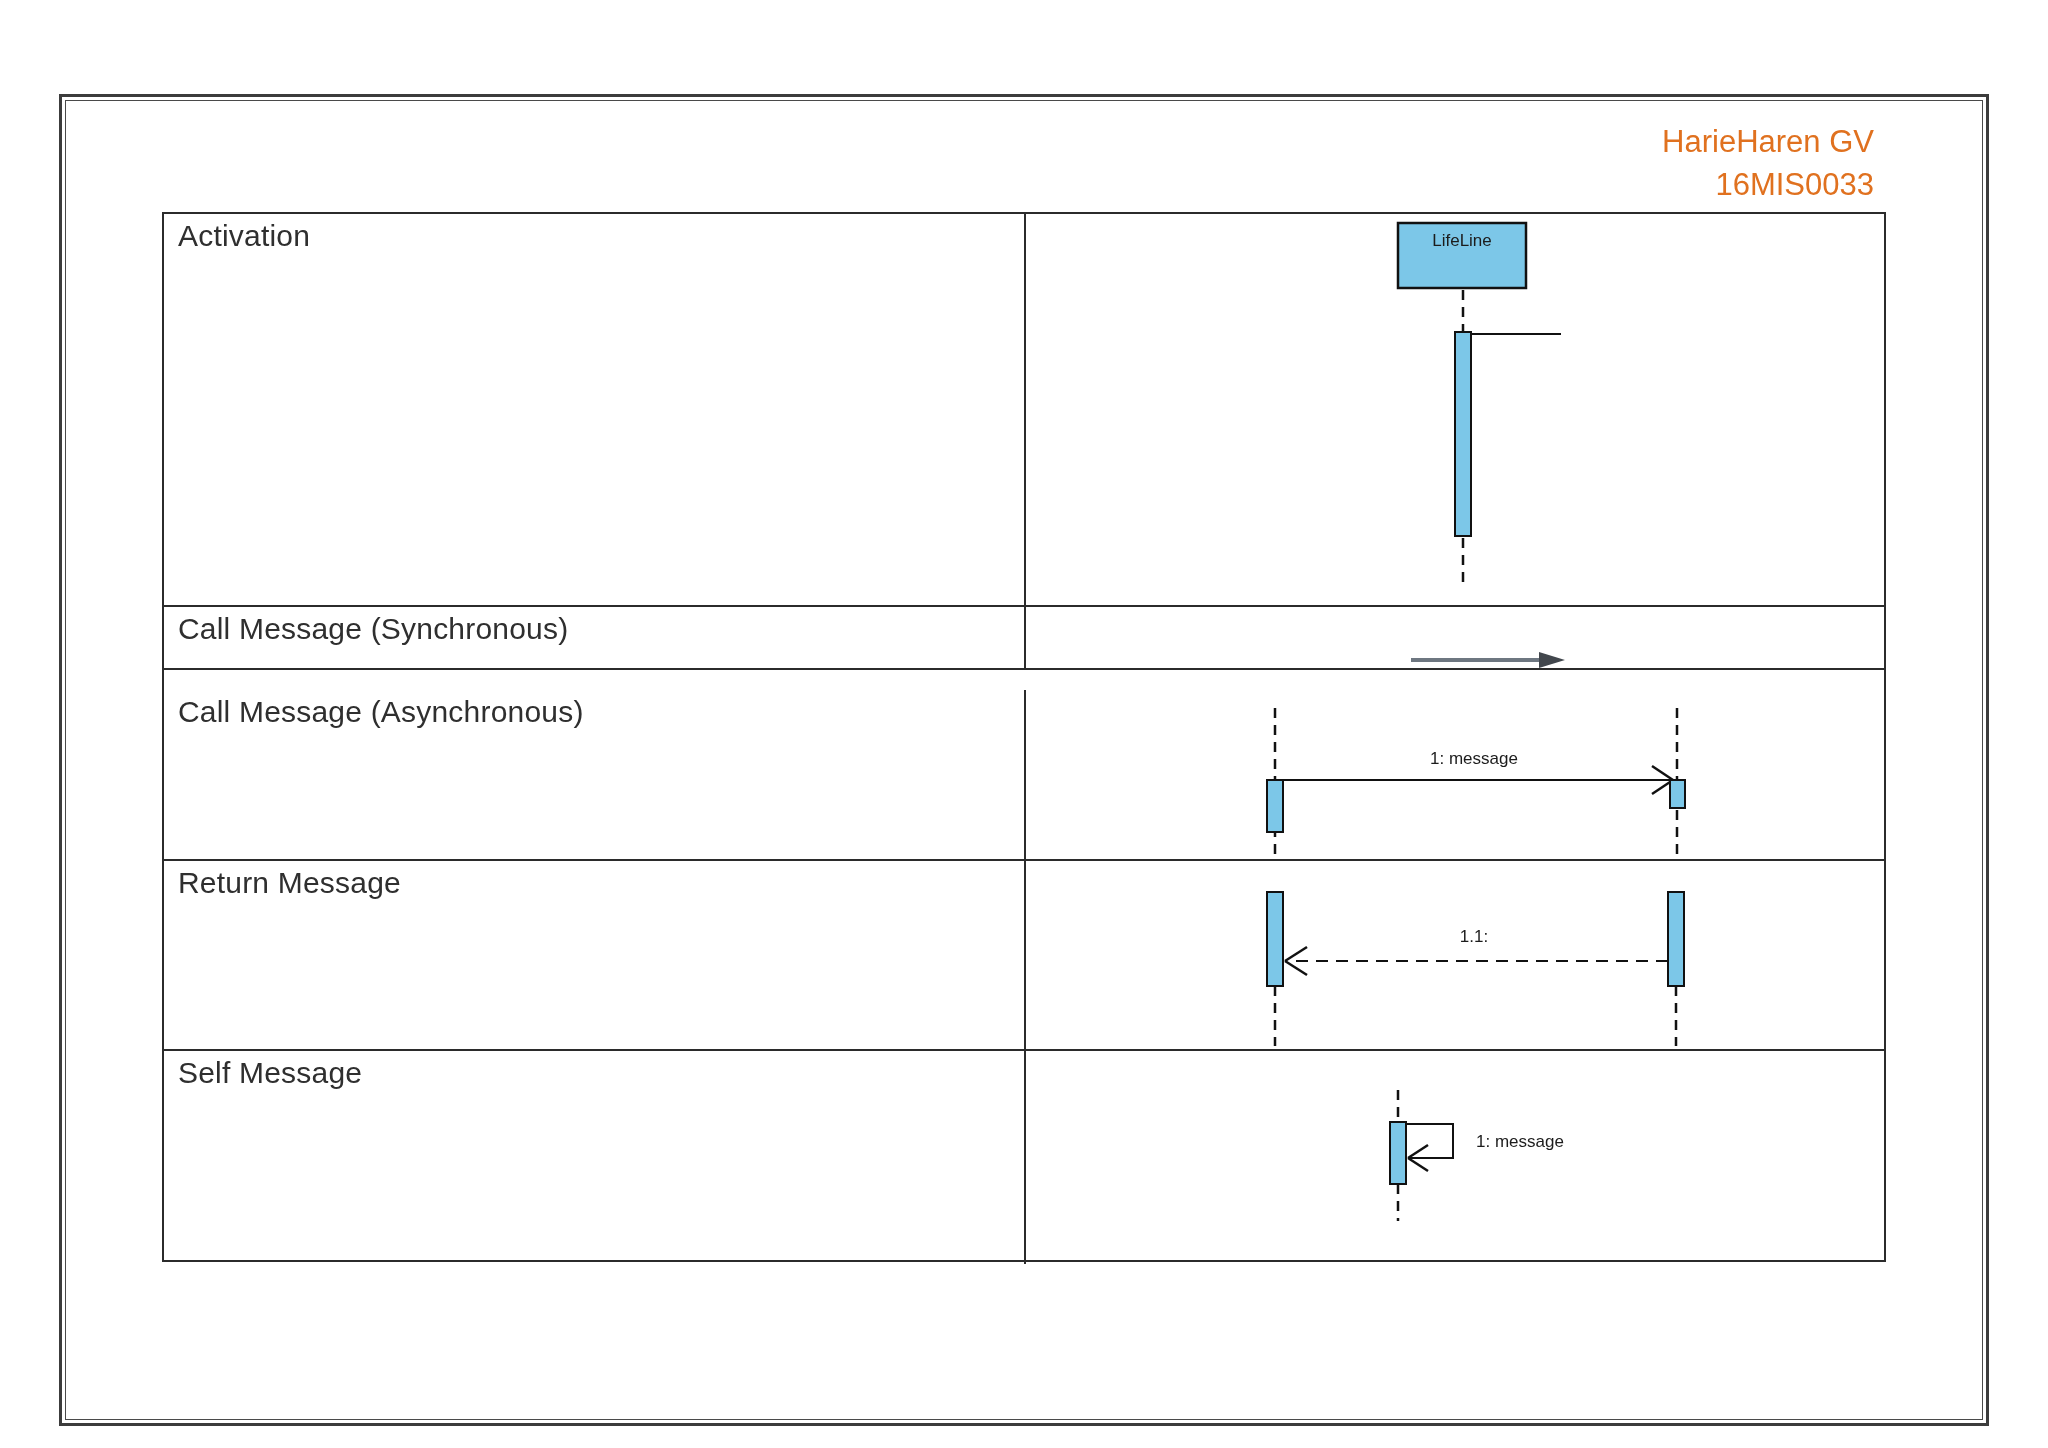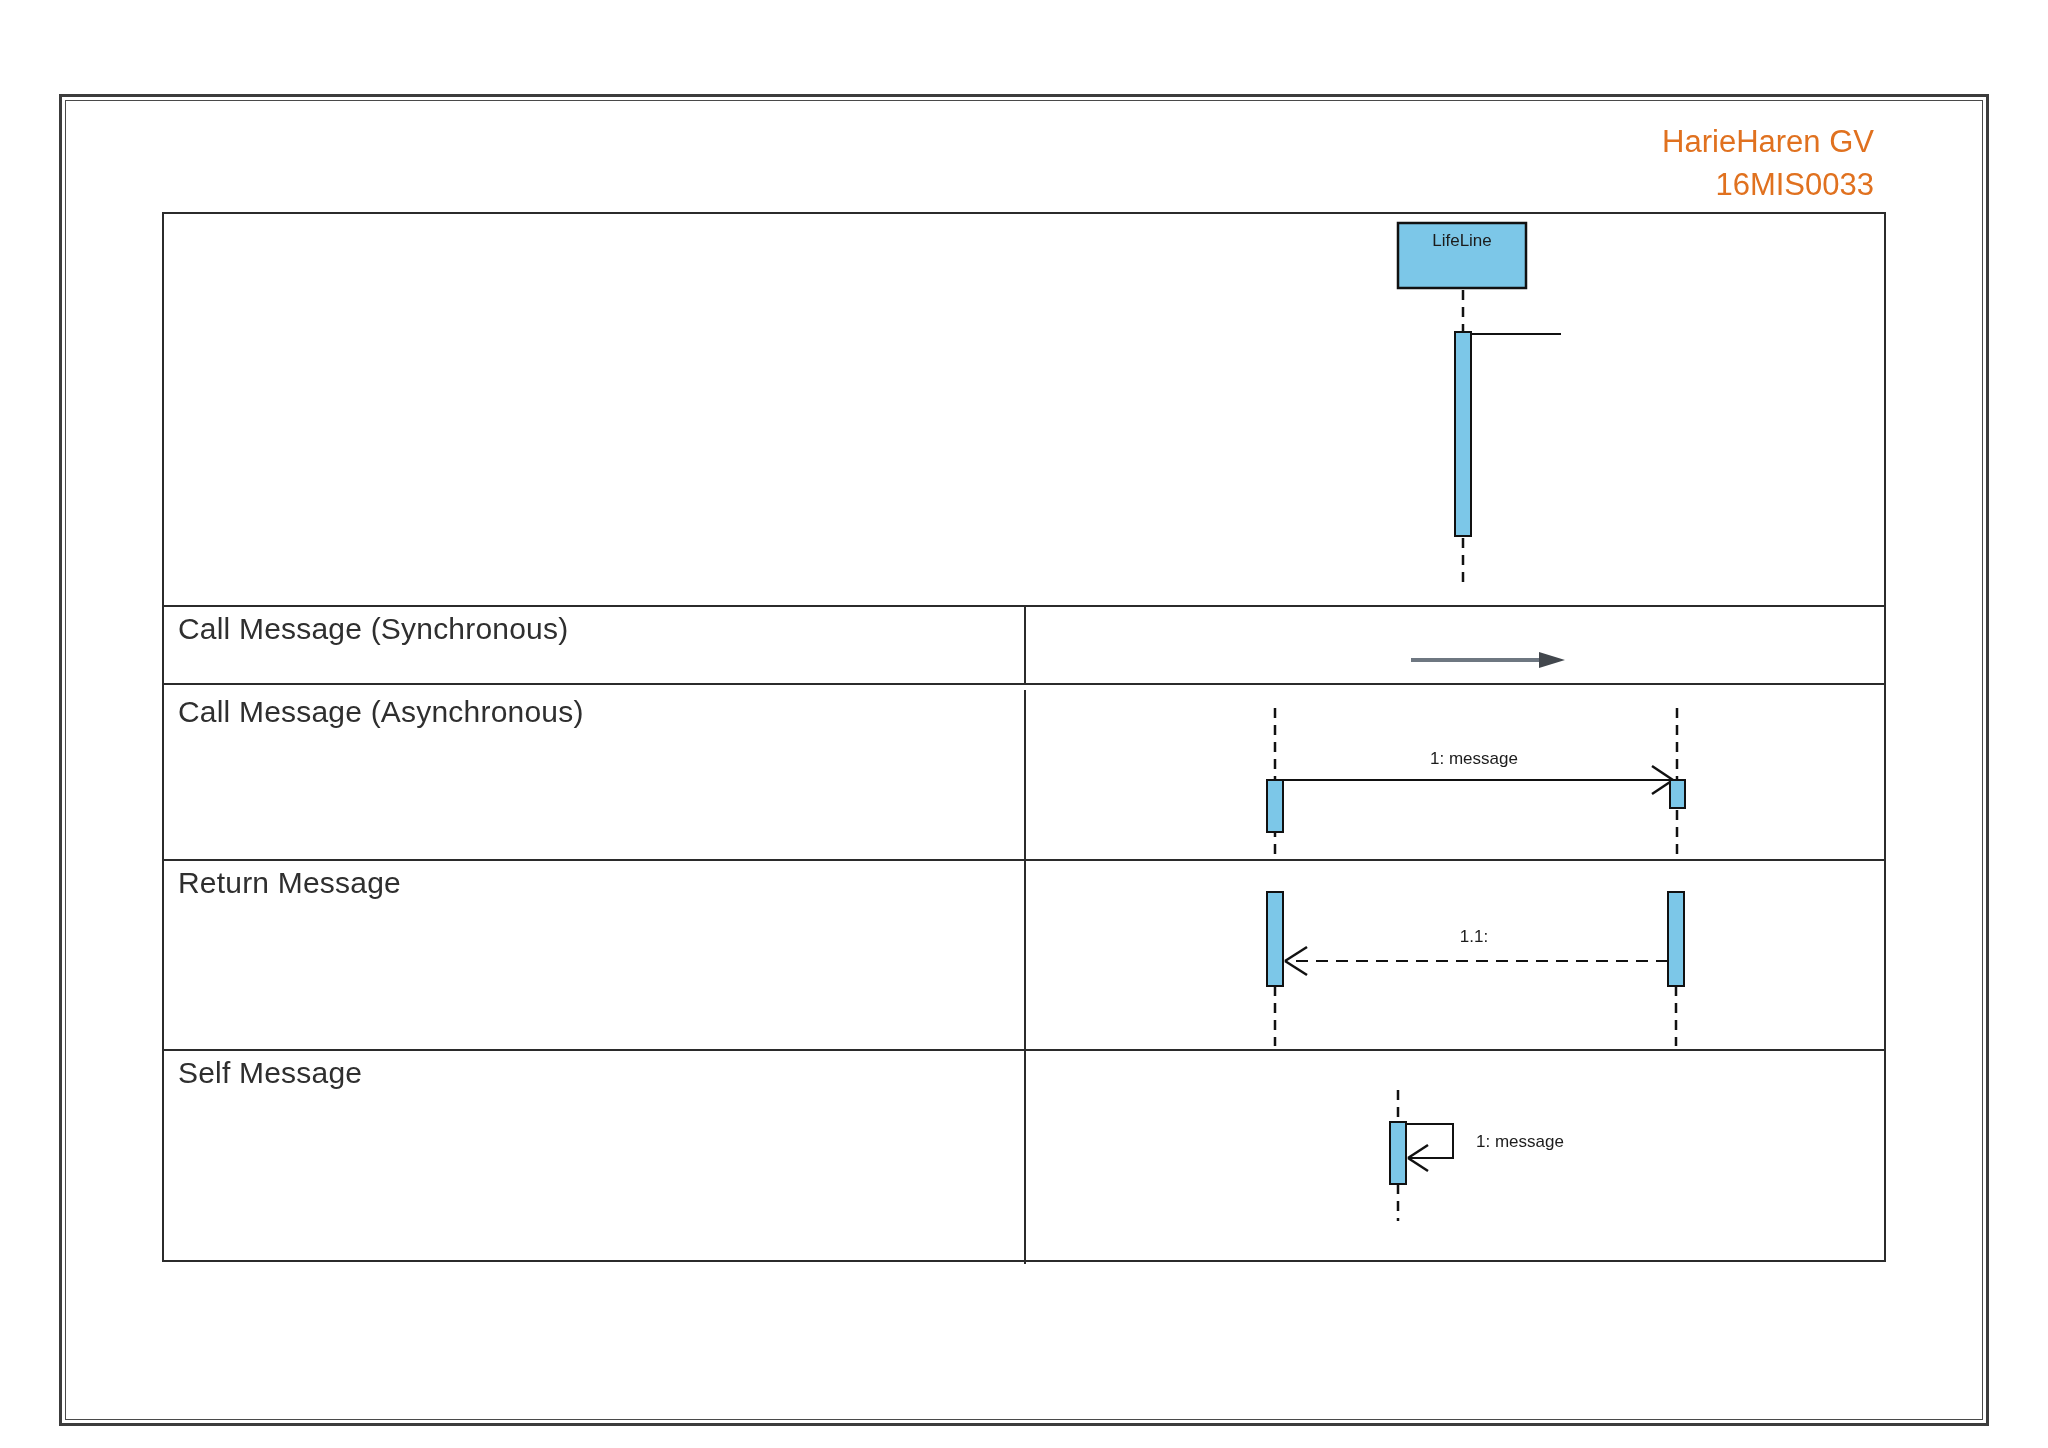--- a/index.html
+++ b/index.html
@@ -11,21 +11,21 @@
   .frame-inner{position:absolute;left:3px;top:3px;right:3px;bottom:3px;border:1px solid #4a4a4a;}
   
   .credit{position:absolute;top:84px;right:174px;text-align:right;color:#E0711F;
           font-size:31px;line-height:43px;font-weight:400;}
   
   .ntable{position:absolute;left:162px;top:176px;width:1724px;height:1050px;
           border:2px solid #2b2b2b;box-sizing:border-box;}
   .nrow{position:absolute;left:0;width:100%;box-sizing:border-box;border-bottom:2px solid #2b2b2b;}
   .nrow:last-child{border-bottom:none;}
   .r1{top:0;height:393px;}
-  .r2{top:393px;height:78px;}
+  .r2{top:393px;height:63px;}
   .r3{top:476px;height:171px;}
   .r4{top:647px;height:190px;}
   .r5{top:837px;height:213px;}
   .lbl{position:absolute;left:0;top:0;width:862px;height:100%;box-sizing:border-box;
        border-right:2px solid #2b2b2b;padding:5px 10px 0 14px;
        font-size:30px;color:#2f2f2f;letter-spacing:0.2px;}
   .dia{position:absolute;left:862px;top:0;width:858px;height:100%;padding-left:16px;}
   .dia svg{display:block;}
   svg text{font-family:"Liberation Sans",sans-serif;fill:#222b33;}
   .small-label{font-size:17px;fill:#1c1c1c;}
@@ -40,20 +40,21 @@
   </div>
 
   <div class="credit">
     <div>HarieHaren GV</div>
     <div>16MIS0033</div>
   </div>
 
   <div class="ntable">
 
     <div class="nrow r1">
+      <div class="lbl">Activation</div>
       <div class="dia">
         <svg width="858" height="391" viewBox="0 0 858 391">
           <rect x="356" y="9" width="128" height="65" fill="#7CC7E8" stroke="#111111" stroke-width="2.5"></rect>
           <text x="420" y="32" text-anchor="middle" class="small-label">LifeLine</text>
           <line x1="421" y1="76" x2="421" y2="118" stroke="#111111" stroke-width="2.5" stroke-dasharray="10,7"></line>
           <line x1="429" y1="120" x2="519" y2="120" stroke="#111111" stroke-width="2"></line>
           <rect x="413" y="118" width="16" height="204" fill="#7CC7E8" stroke="#111111" stroke-width="2"></rect>
           <line x1="421" y1="324" x2="421" y2="371" stroke="#111111" stroke-width="2.5" stroke-dasharray="10,7"></line>
         </svg>
       </div>

